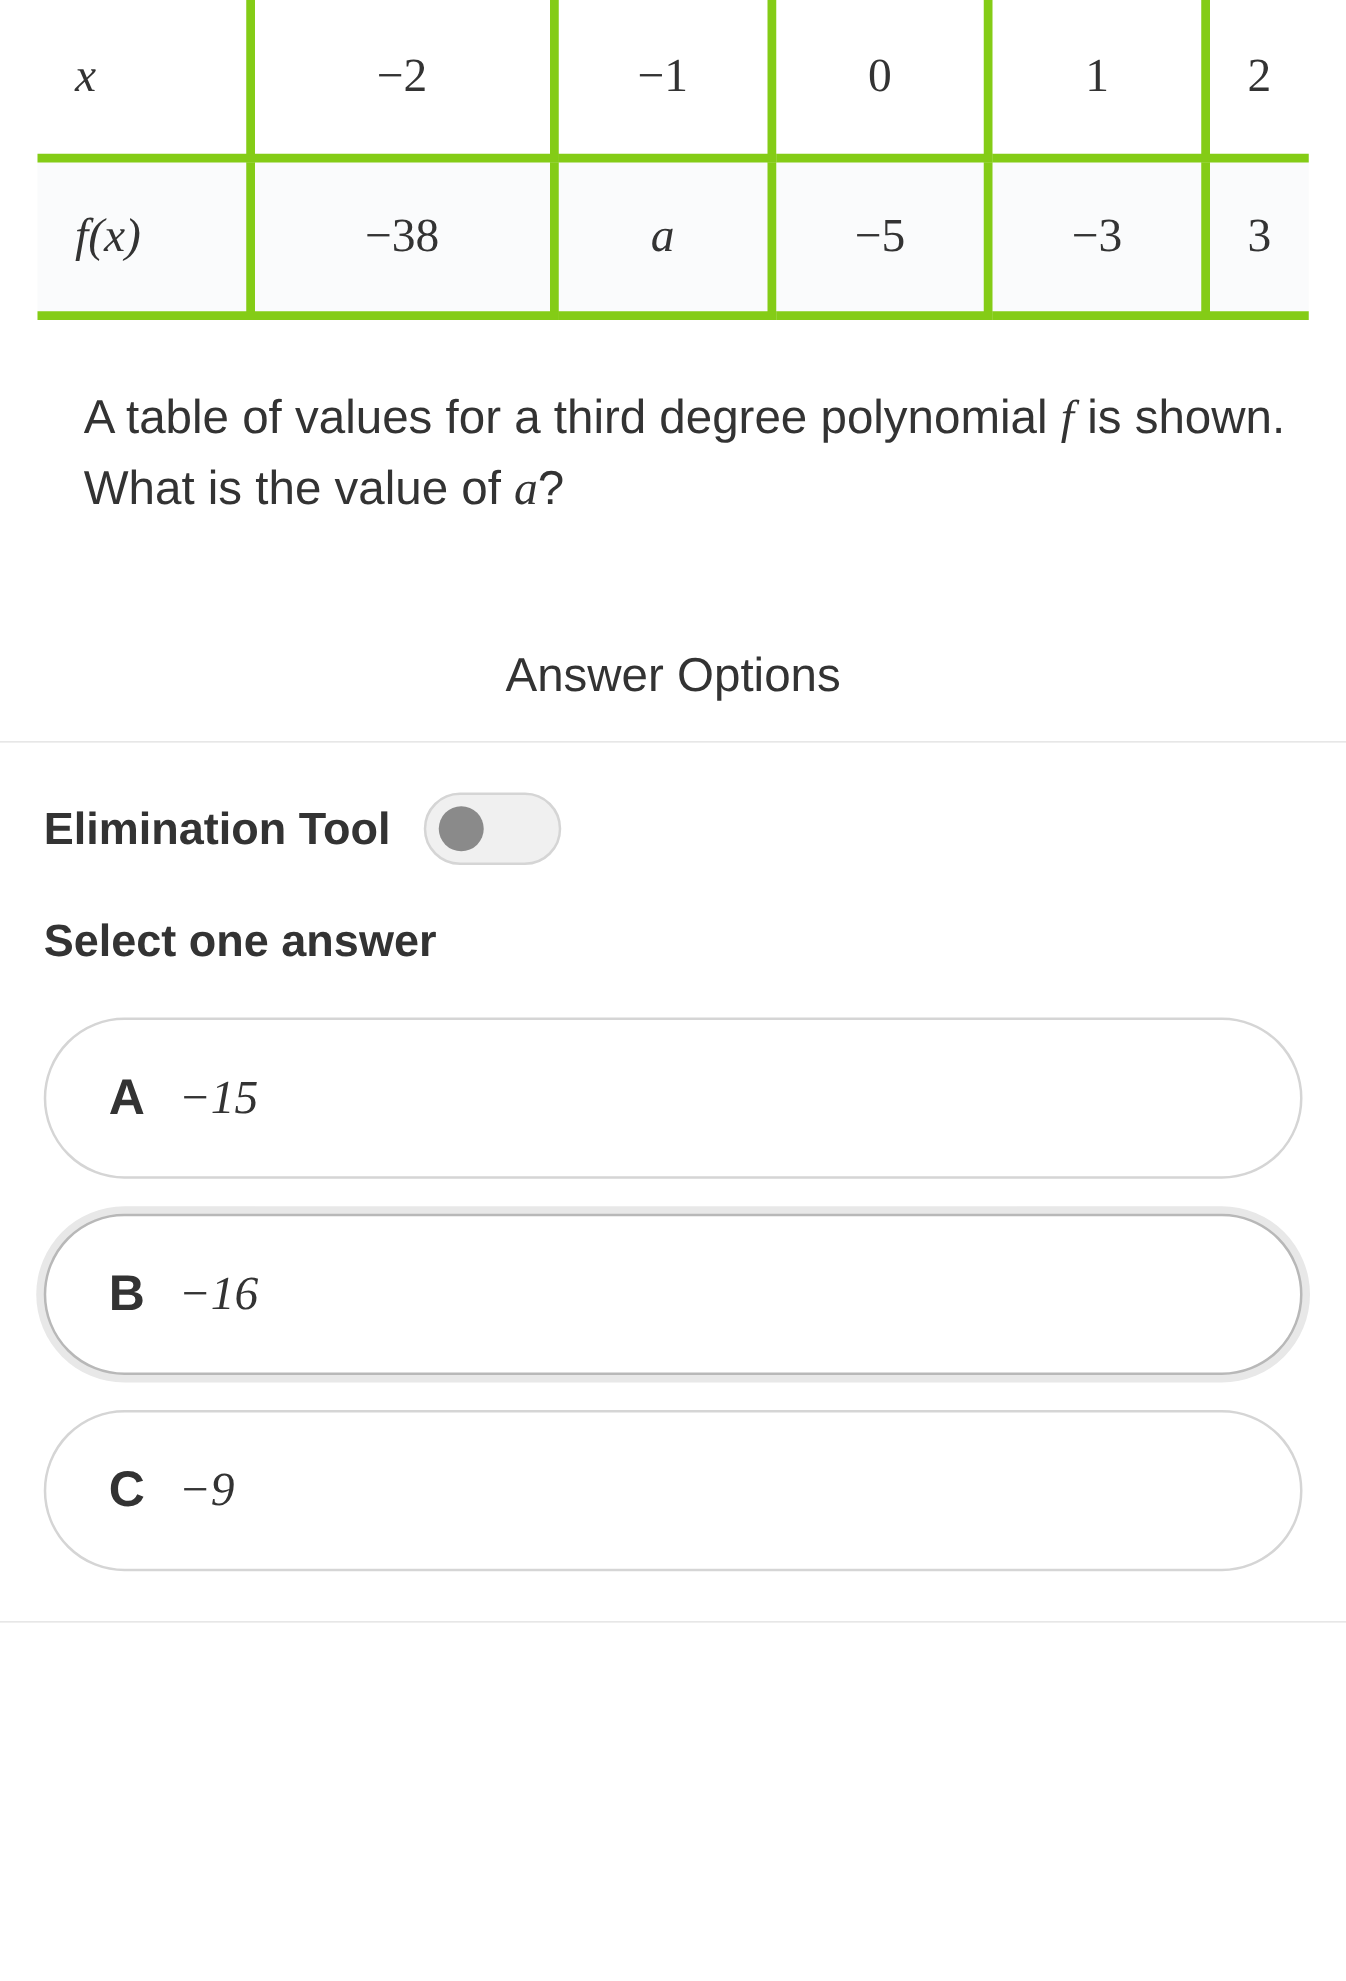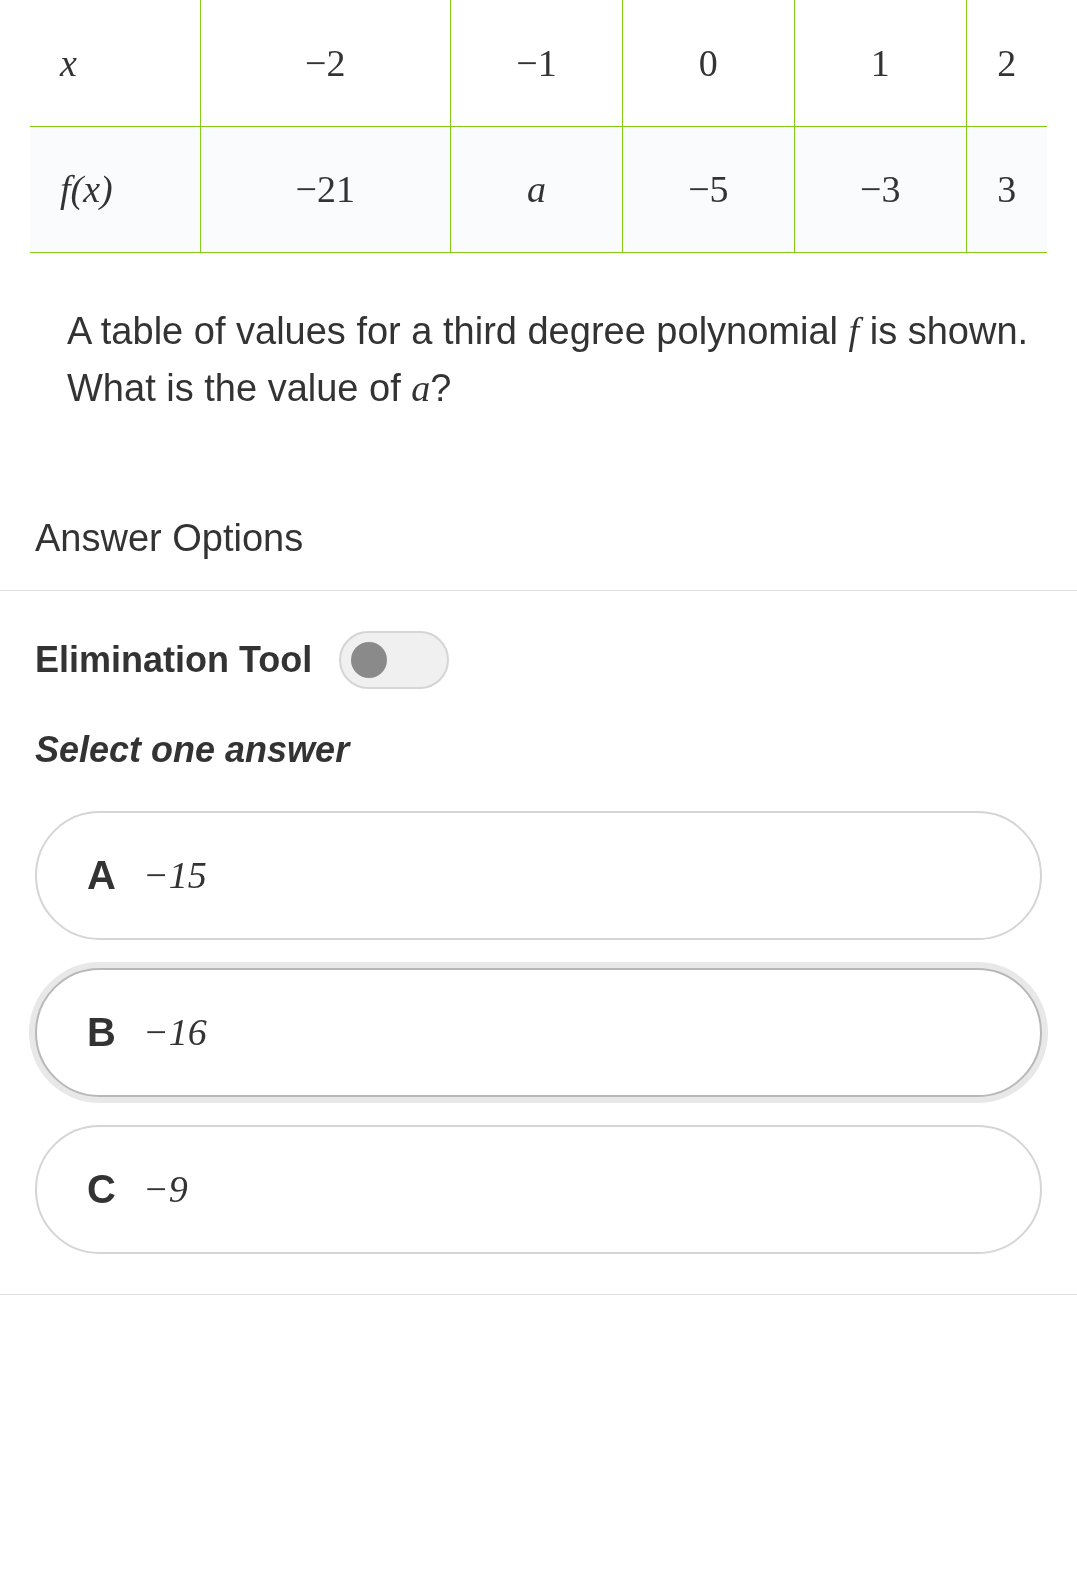--- a/index.html
+++ b/index.html
@@ -15,21 +15,21 @@
   }
   .table-container {
     padding: 0 30px;
   }
   table {
     width: 100%;
     border-collapse: collapse;
     font-size: 38px;
   }
   table td {
-    border: 1px solid #84cc16;
+    border: 7px solid #84cc16;
     text-align: center;
     vertical-align: middle;
     height: 126px;
     font-family: 'Times New Roman', serif;
   }
   table tr:first-child td {
     border-top: none;
   }
   table tr td:first-child {
     border-left: none;
@@ -54,20 +54,21 @@
     margin-left: 32px;
   }
   .question-text .serif-italic {
     font-family: 'Times New Roman', serif;
     font-style: italic;
   }
   .answer-header {
     padding: 0 35px 30px 35px;
     font-size: 38px;
     color: #333;
+    text-align: center;
   }
   .divider {
     border: none;
     border-top: 1px solid #e0e0e0;
     margin: 0;
   }
   .elim-row {
     display: flex;
     align-items: center;
     gap: 27px;
@@ -95,21 +96,20 @@
     width: 36px;
     height: 36px;
     background: #8a8a8a;
     border-radius: 50%;
   }
   .select-label {
     padding: 10px 35px 40px 35px;
     font-size: 36px;
     font-weight: 600;
     color: #333;
-    font-style: italic;
   }
   .options {
     padding: 0 35px;
     display: flex;
     flex-direction: column;
     gap: 28px;
   }
   .option {
     display: flex;
     align-items: center;
@@ -153,21 +153,21 @@
         <tr>
       <td><span class="italic">x</span></td>
       <td>−2</td>
       <td>−1</td>
       <td>0</td>
       <td>1</td>
       <td>2</td>
     </tr>
     <tr>
       <td><span class="italic">f(x)</span></td>
-      <td>−21</td>
+      <td>−38</td>
       <td><span class="italic">a</span></td>
       <td>−5</td>
       <td>−3</td>
       <td>3</td>
     </tr>
   </tbody>
     </table>
 </div>
 
 <div class="question-text">

